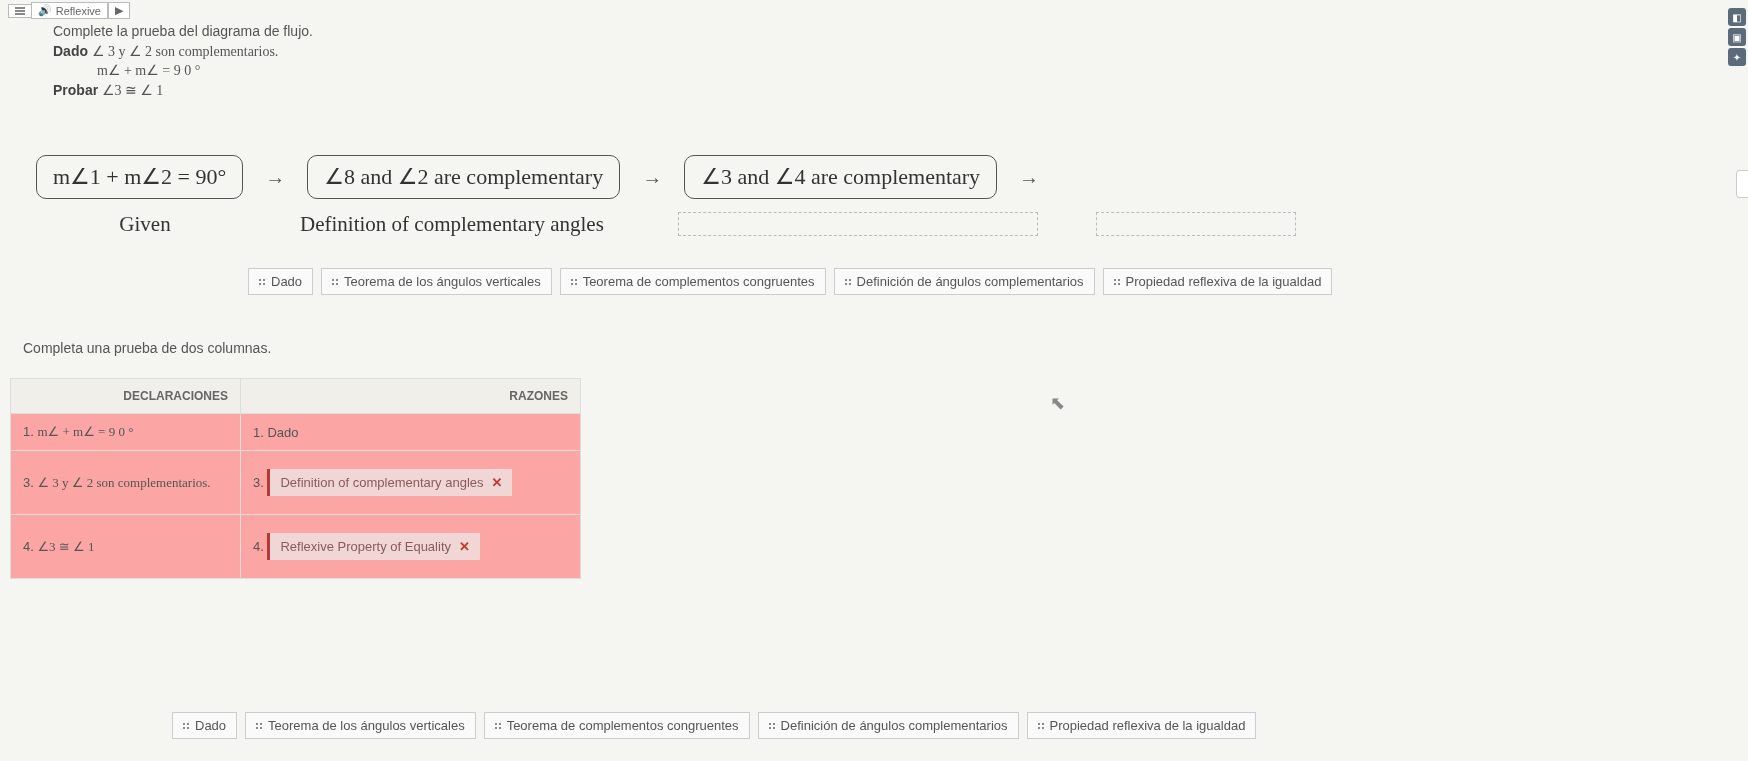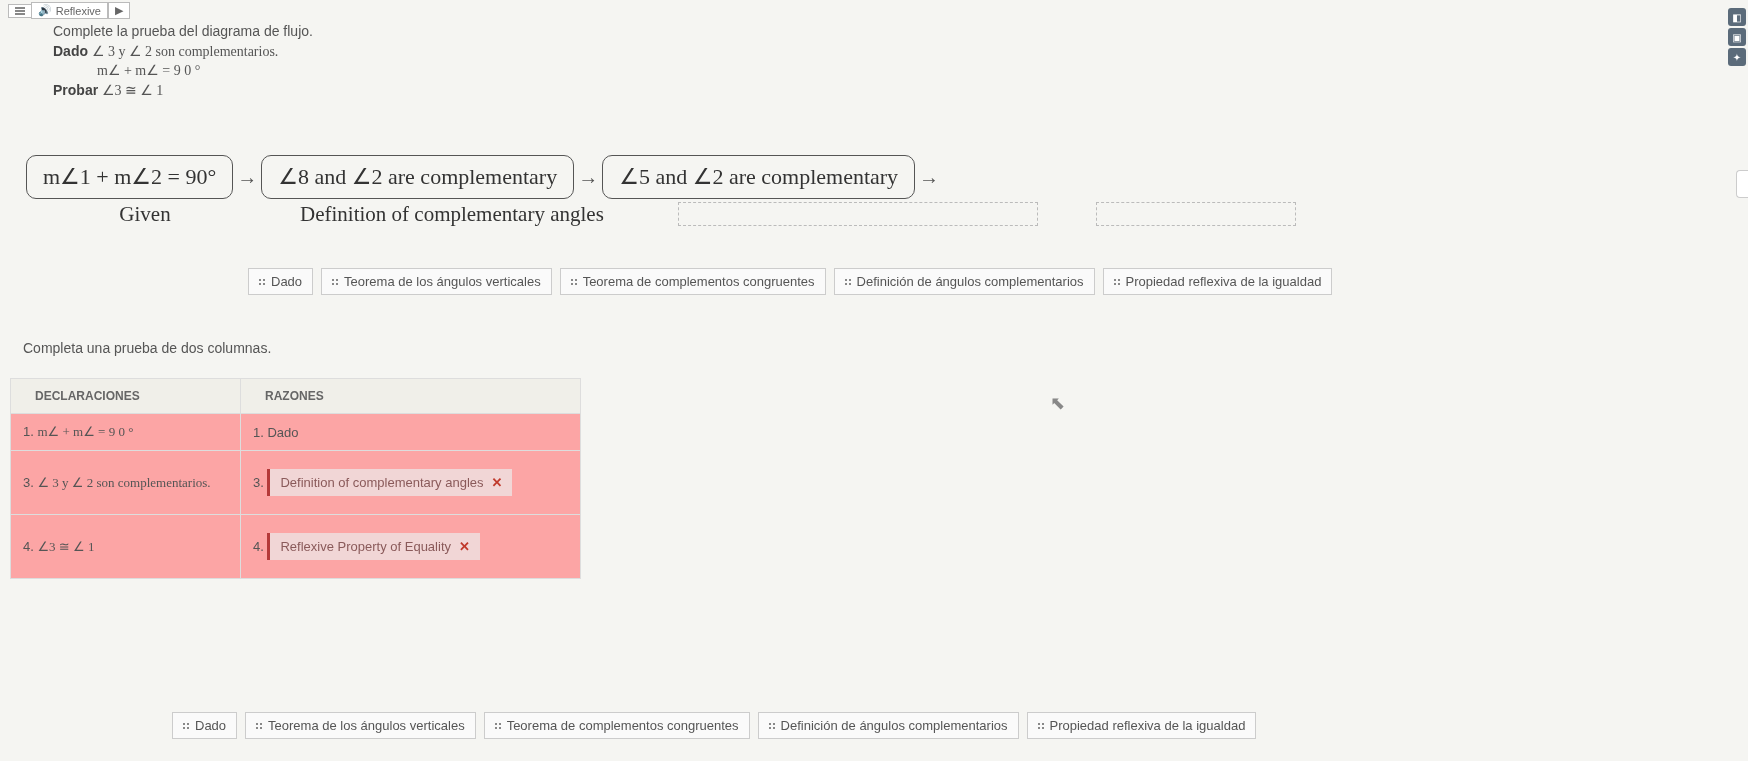--- a/index.html
+++ b/index.html
@@ -43,42 +43,42 @@
     line-height: 1.4;
     margin-left: 33px;
   }
   .instructions .line1 { font-size: 14px; }
   .instructions b { color: #444; }
   .mathit { font-family: 'Times New Roman', serif; }
 
   .flow-row {
     position: absolute;
     top: 155px;
-    left: 26px;
-    display: flex;
-    align-items: center;
-    gap: 2px;
+    left: 36px;
+    display: flex;
+    align-items: center;
+    gap: 20px;
   }
   .flow-node {
     border: 1.5px solid #555;
     border-radius: 10px;
     padding: 8px 16px;
     font-family: 'Times New Roman', serif;
     font-size: 22px;
     background: transparent;
     white-space: nowrap;
   }
   .arrow {
     font-size: 20px;
     color: #555;
     padding: 0 2px;
   }
   .flow-labels {
     position: absolute;
-    top: 202px;
+    top: 212px;
     left: 20px;
     display: flex;
     align-items: flex-start;
   }
   .flow-label {
     font-family: 'Times New Roman', serif;
     font-size: 21px;
     color: #333;
     text-align: center;
   }
@@ -123,24 +123,24 @@
 
   .proof-table {
     position: absolute;
     top: 378px;
     left: 10px;
     border-collapse: collapse;
     font-size: 13px;
     color: #555;
   }
   .proof-table th {
-    text-align: left;
+    text-align: right;
     font-weight: bold;
     color: #666;
-    padding: 10px 24px;
+    padding: 10px 12px;
     background: #f0efe9;
     border: 1px solid #ddd;
     font-size: 12px;
   }
   .proof-table td {
     padding: 10px 12px;
     border: 1px solid #ddd;
     vertical-align: middle;
     background: #fca5a5;
   }
@@ -233,21 +233,21 @@
     <b>Probar</b>
     <span class="mathit">∠3 ≅ ∠ 1</span>
   </div>
 </div>
 
 <div class="flow-row">
   <div class="flow-node"><span class="mathit">m∠1 + m∠2 = 90°</span></div>
   <span class="arrow">→</span>
   <div class="flow-node"><span>∠8 and ∠2 are complementary</span></div>
   <span class="arrow">→</span>
-  <div class="flow-node"><span>∠5 and ∠2 are complementary</span></div>
+  <div class="flow-node"><span>∠3 and ∠4 are complementary</span></div>
   <span class="arrow">→</span>
 </div>
 
 <div class="flow-labels">
   <div class="flow-label" style="width:250px;">Given</div>
   <div style="width:30px;"></div>
   <div class="flow-label" style="width:360px; text-align:left;">Definition of complementary angles</div>
   <div style="width:18px;"></div>
   <div class="drop-slot" style="width:360px;"></div>
   <div style="width:58px;"></div>

